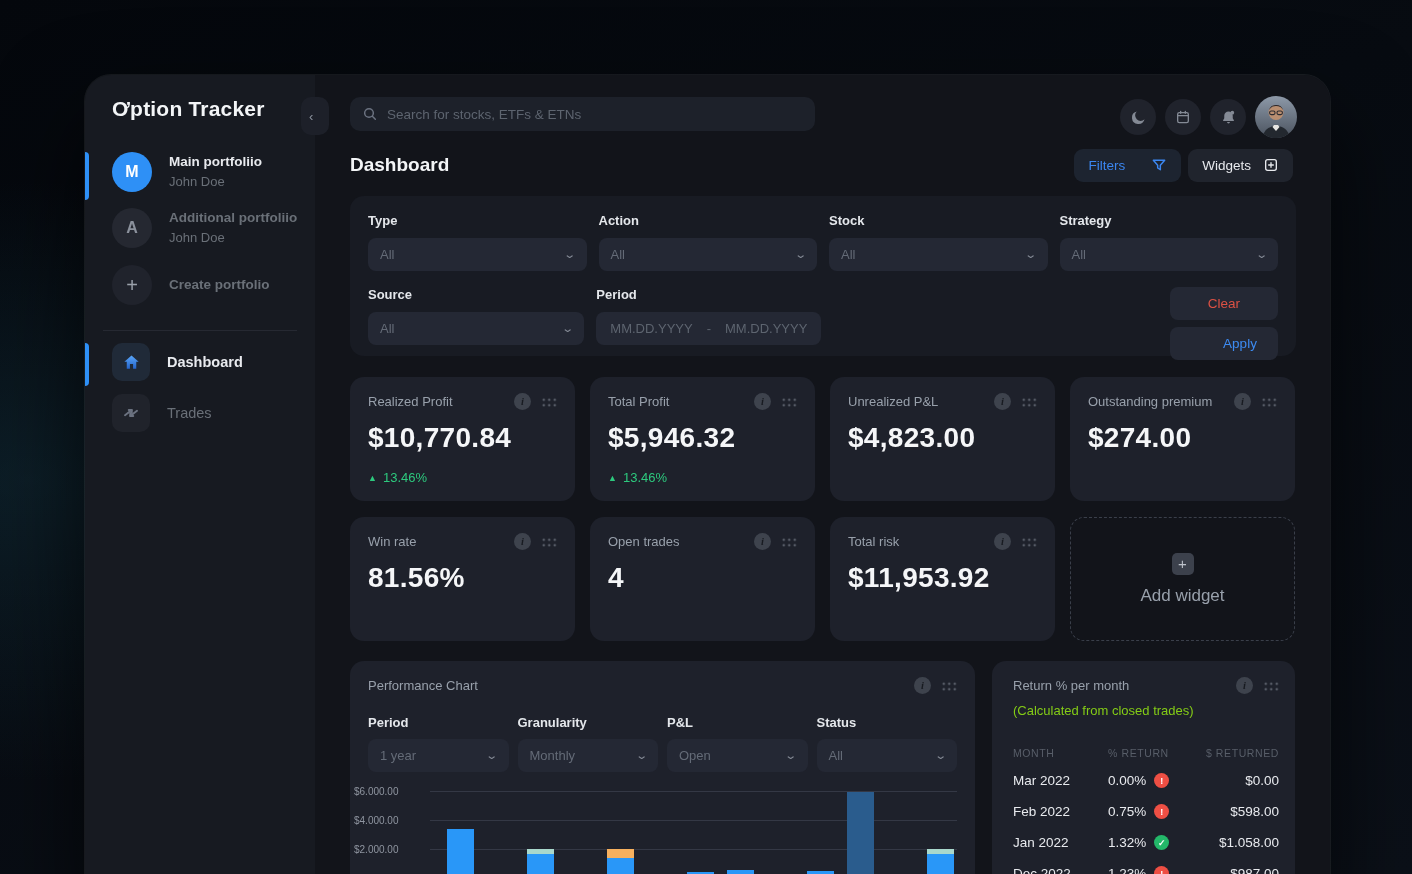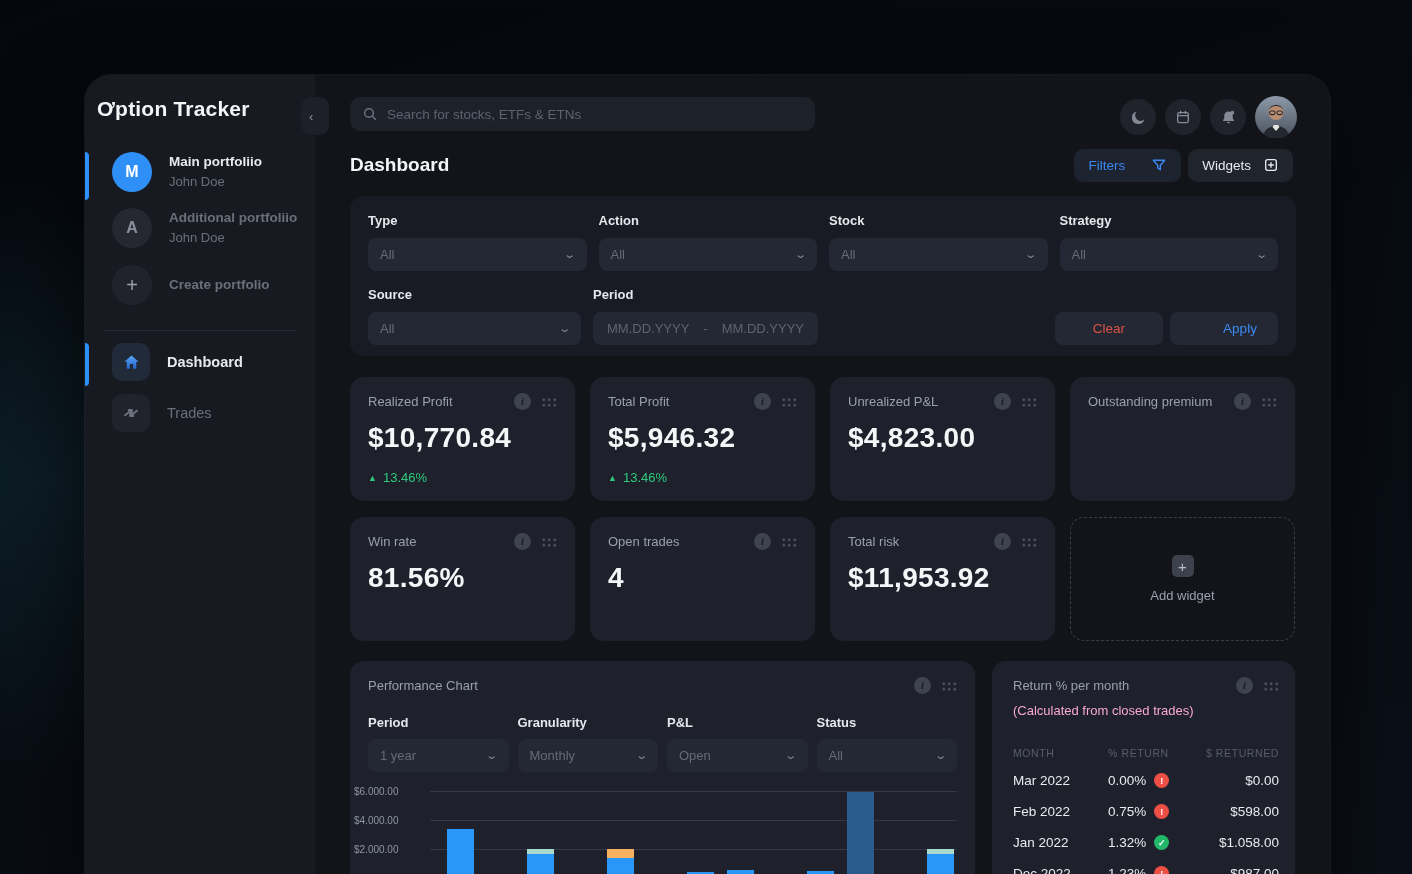--- a/index.html
+++ b/index.html
@@ -15,21 +15,21 @@
     position:absolute; left:85px; top:75px; width:1245px; height:830px;
     background:#12141a; border-radius:26px;
     box-shadow:0 0 0 1px rgba(255,255,255,0.07), 0 40px 90px rgba(0,0,0,0.65);
     overflow:hidden;
   }
   
   .sidebar {
     position:absolute; left:0; top:0; width:230px; height:100%;
     background:#171a21;
   }
-  .logo { position:absolute; left:12px; top:22px; font-size:21px; font-weight:bold; color:#f3f5f7; letter-spacing:.2px; }
+  .logo { position:absolute; left:27px; top:22px; font-size:21px; font-weight:bold; color:#f3f5f7; letter-spacing:.2px; }
   .collapse-btn {
     position:absolute; left:216px; top:22px; width:28px; height:38px;
     background:#1d2029; border-radius:10px; z-index:6;
     color:#8b919c; font-size:13px; display:flex; align-items:center; justify-content:flex-start;
     padding-left:8px; cursor:pointer;
   }
   .indicator { position:absolute; left:0; width:4px; background:#2e90f6; border-radius:0 4px 4px 0; z-index:5;}
   .ind-portfolio { top:77px; height:48px; }
   .ind-dashboard { top:268px; height:43px; }
   .side-item { position:absolute; left:27px; display:flex; align-items:center; gap:17px; cursor:pointer; }
@@ -76,21 +76,21 @@
   .dropdown {
     height:33px; background:#242834; border-radius:8px; display:flex; align-items:center;
     padding:0 12px; font-size:13px; color:#646b77; cursor:pointer;
   }
   .dropdown .chev { margin-left:auto; color:#858b96; font-size:11px; transform:scaleX(1.4); }
   .frow2 { margin-top:16px; }
   .daterange {
     height:33px; background:#242834; border-radius:8px; display:flex; align-items:center;
     padding:0 14px; font-size:13px; color:#5d646f; gap:14px; cursor:text;
   }
-  .fbtns { display:flex; gap:7px; justify-content:flex-end; align-items:flex-end; grid-column:4; }
+  .fbtns { display:flex; gap:7px; justify-content:flex-end; align-items:flex-end; grid-column:4;flex-direction:column; }
   .fbtn { width:108px; height:33px; border-radius:8px; background:#242834; border:none; font-size:13.5px; cursor:pointer; font-family:"Liberation Sans",sans-serif; }
   .fbtn.clear { color:#dd5144; }
   .fbtn.apply { color:#3d8bf2;padding-left:32px; }
   
   .stats-row { position:absolute; left:35px; width:945px; display:grid; grid-template-columns:repeat(4,1fr); gap:15px; }
   .row1 { top:302px; } .row2 { top:442px; }
   .card { background:#1e212b; border-radius:14px; padding:16px 18px; height:124px; position:relative; }
   .card-head { display:flex; align-items:center; }
   .card-title { font-size:13px; color:#98a0ab; }
   .card-icons { margin-left:auto; display:flex; align-items:center; gap:10px; }
@@ -99,34 +99,34 @@
     background-image:radial-gradient(circle,#565b66 1.3px, transparent 1.5px);
     background-size:5.5px 5.5px; background-position:0 0; cursor:grab; }
   .card-value { margin-top:12px; font-size:28px; font-weight:bold; color:#f5f6f8; letter-spacing:.3px; }
   .card-delta { position:absolute; left:18px; bottom:16px; font-size:13px; color:#2dc97e; display:flex; align-items:center; gap:6px; }
   .tri-up { font-size:9px; }
   .add-widget {
     border:1.5px dashed #3a3f4a; border-radius:14px; background:transparent;
     display:flex; flex-direction:column; align-items:center; justify-content:center; gap:11px; cursor:pointer; height:124px;
   }
   .plus-tile { width:22px; height:22px; border-radius:5px; background:#3c414c; color:#bdc2ca; font-size:15px; display:flex; align-items:center; justify-content:center; }
-  .add-widget-label { font-size:13px; color:#98a0ab; }
+  .add-widget-label { font-size:17px; color:#98a0ab; }
   
   .bottom-row { position:absolute; left:35px; top:586px; width:945px; display:grid; grid-template-columns:625px 303px; gap:17px; }
   .bcard { background:#1e212b; border-radius:14px; height:250px; position:relative; padding:16px 18px; }
   .pc-controls { display:grid; grid-template-columns:repeat(4,1fr); column-gap:9px; margin-top:21px; }
   .pc-label { font-size:13px; font-weight:bold; color:#e4e7eb; margin-bottom:9px; }
   
   .chart-plot { position:absolute; left:80px; top:102px; width:527px; height:116px; }
   .gridline { position:absolute; left:0; width:100%; height:1px; background:#343845; }
   .tick-label { position:absolute; left:-76px; width:68px; text-align:left; font-size:10px; color:#8f95a0; transform:translateY(-50%); }
   .bar { position:absolute; bottom:0; width:27px; display:flex; flex-direction:column-reverse; }
   .seg { width:100%; }
   
-  .ret-subtitle { font-size:13px; color:#f9a8d4; margin-top:9px; }
+  .ret-subtitle { font-size:13px; color:#84cc16; margin-top:9px; }
   .ret-table { margin-top:23px; }
   .ret-row { display:grid; grid-template-columns:95px 1fr auto; align-items:center; height:31px; }
   .ret-head { font-size:10.5px; color:#585e69; letter-spacing:.6px; height:24px; }
   .ret-cell { font-size:13.5px; color:#e8eaee; }
   .ret-right { text-align:right; }
   .ret-pct { display:flex; align-items:flex-end; gap:8px; }
   .status-icon { width:15px; height:15px; border-radius:50%; color:#fff; font-size:9px; font-weight:bold; display:flex; align-items:center; justify-content:center; }
   .status-icon[data-status="alert"] { background:#ee4f44; }
   .status-icon[data-status="ok"] { background:#23b869; }
   .status-icon[data-status="alert"]::after { content:"!"; }
@@ -371,20 +371,21 @@
         <div class="card-value">$4,823.00</div>
       </div>
       <div class="card">
         <div class="card-head">
           <span class="card-title">Outstanding premium</span>
           <span class="card-icons">
             <span class="info-icon">i</span>
             <span class="drag-dots"></span>
           </span>
         </div>
+        <div class="card-value">$274.00</div>
       </div>
     </div>
 
     <div class="stats-row row2">
       <div class="card">
         <div class="card-head">
           <span class="card-title">Win rate</span>
           <span class="card-icons">
             <span class="info-icon">i</span>
             <span class="drag-dots"></span>

